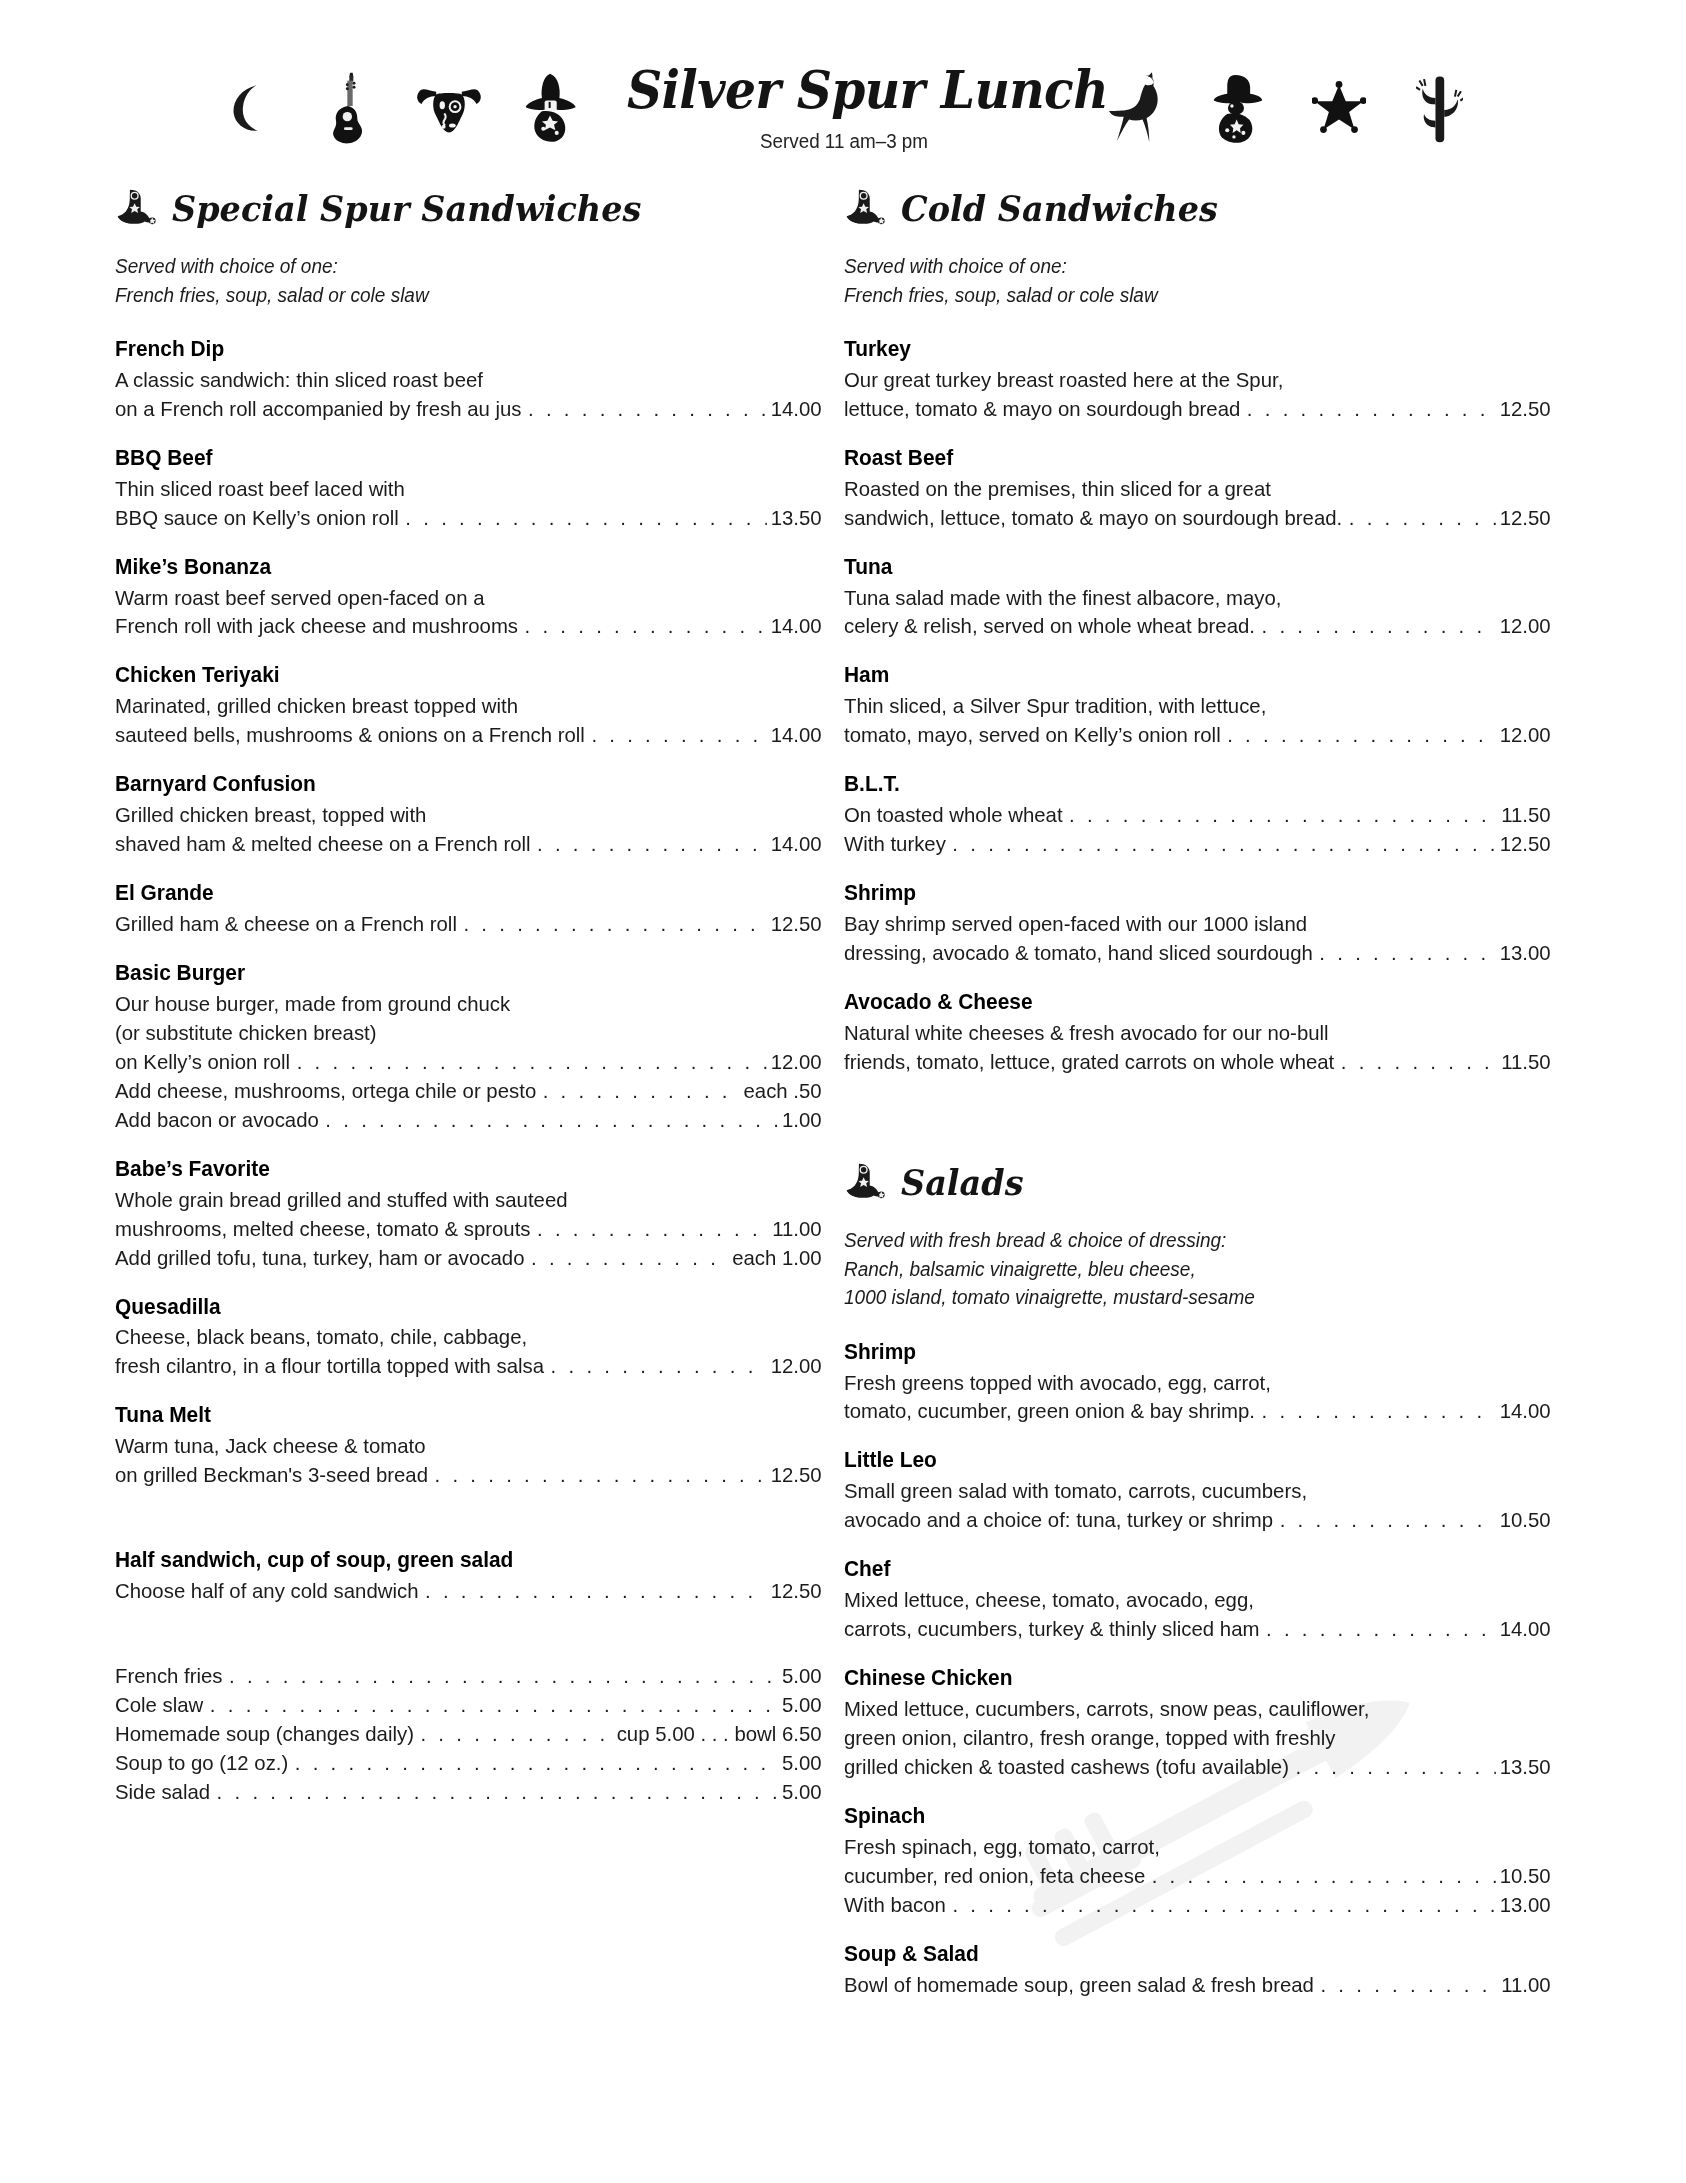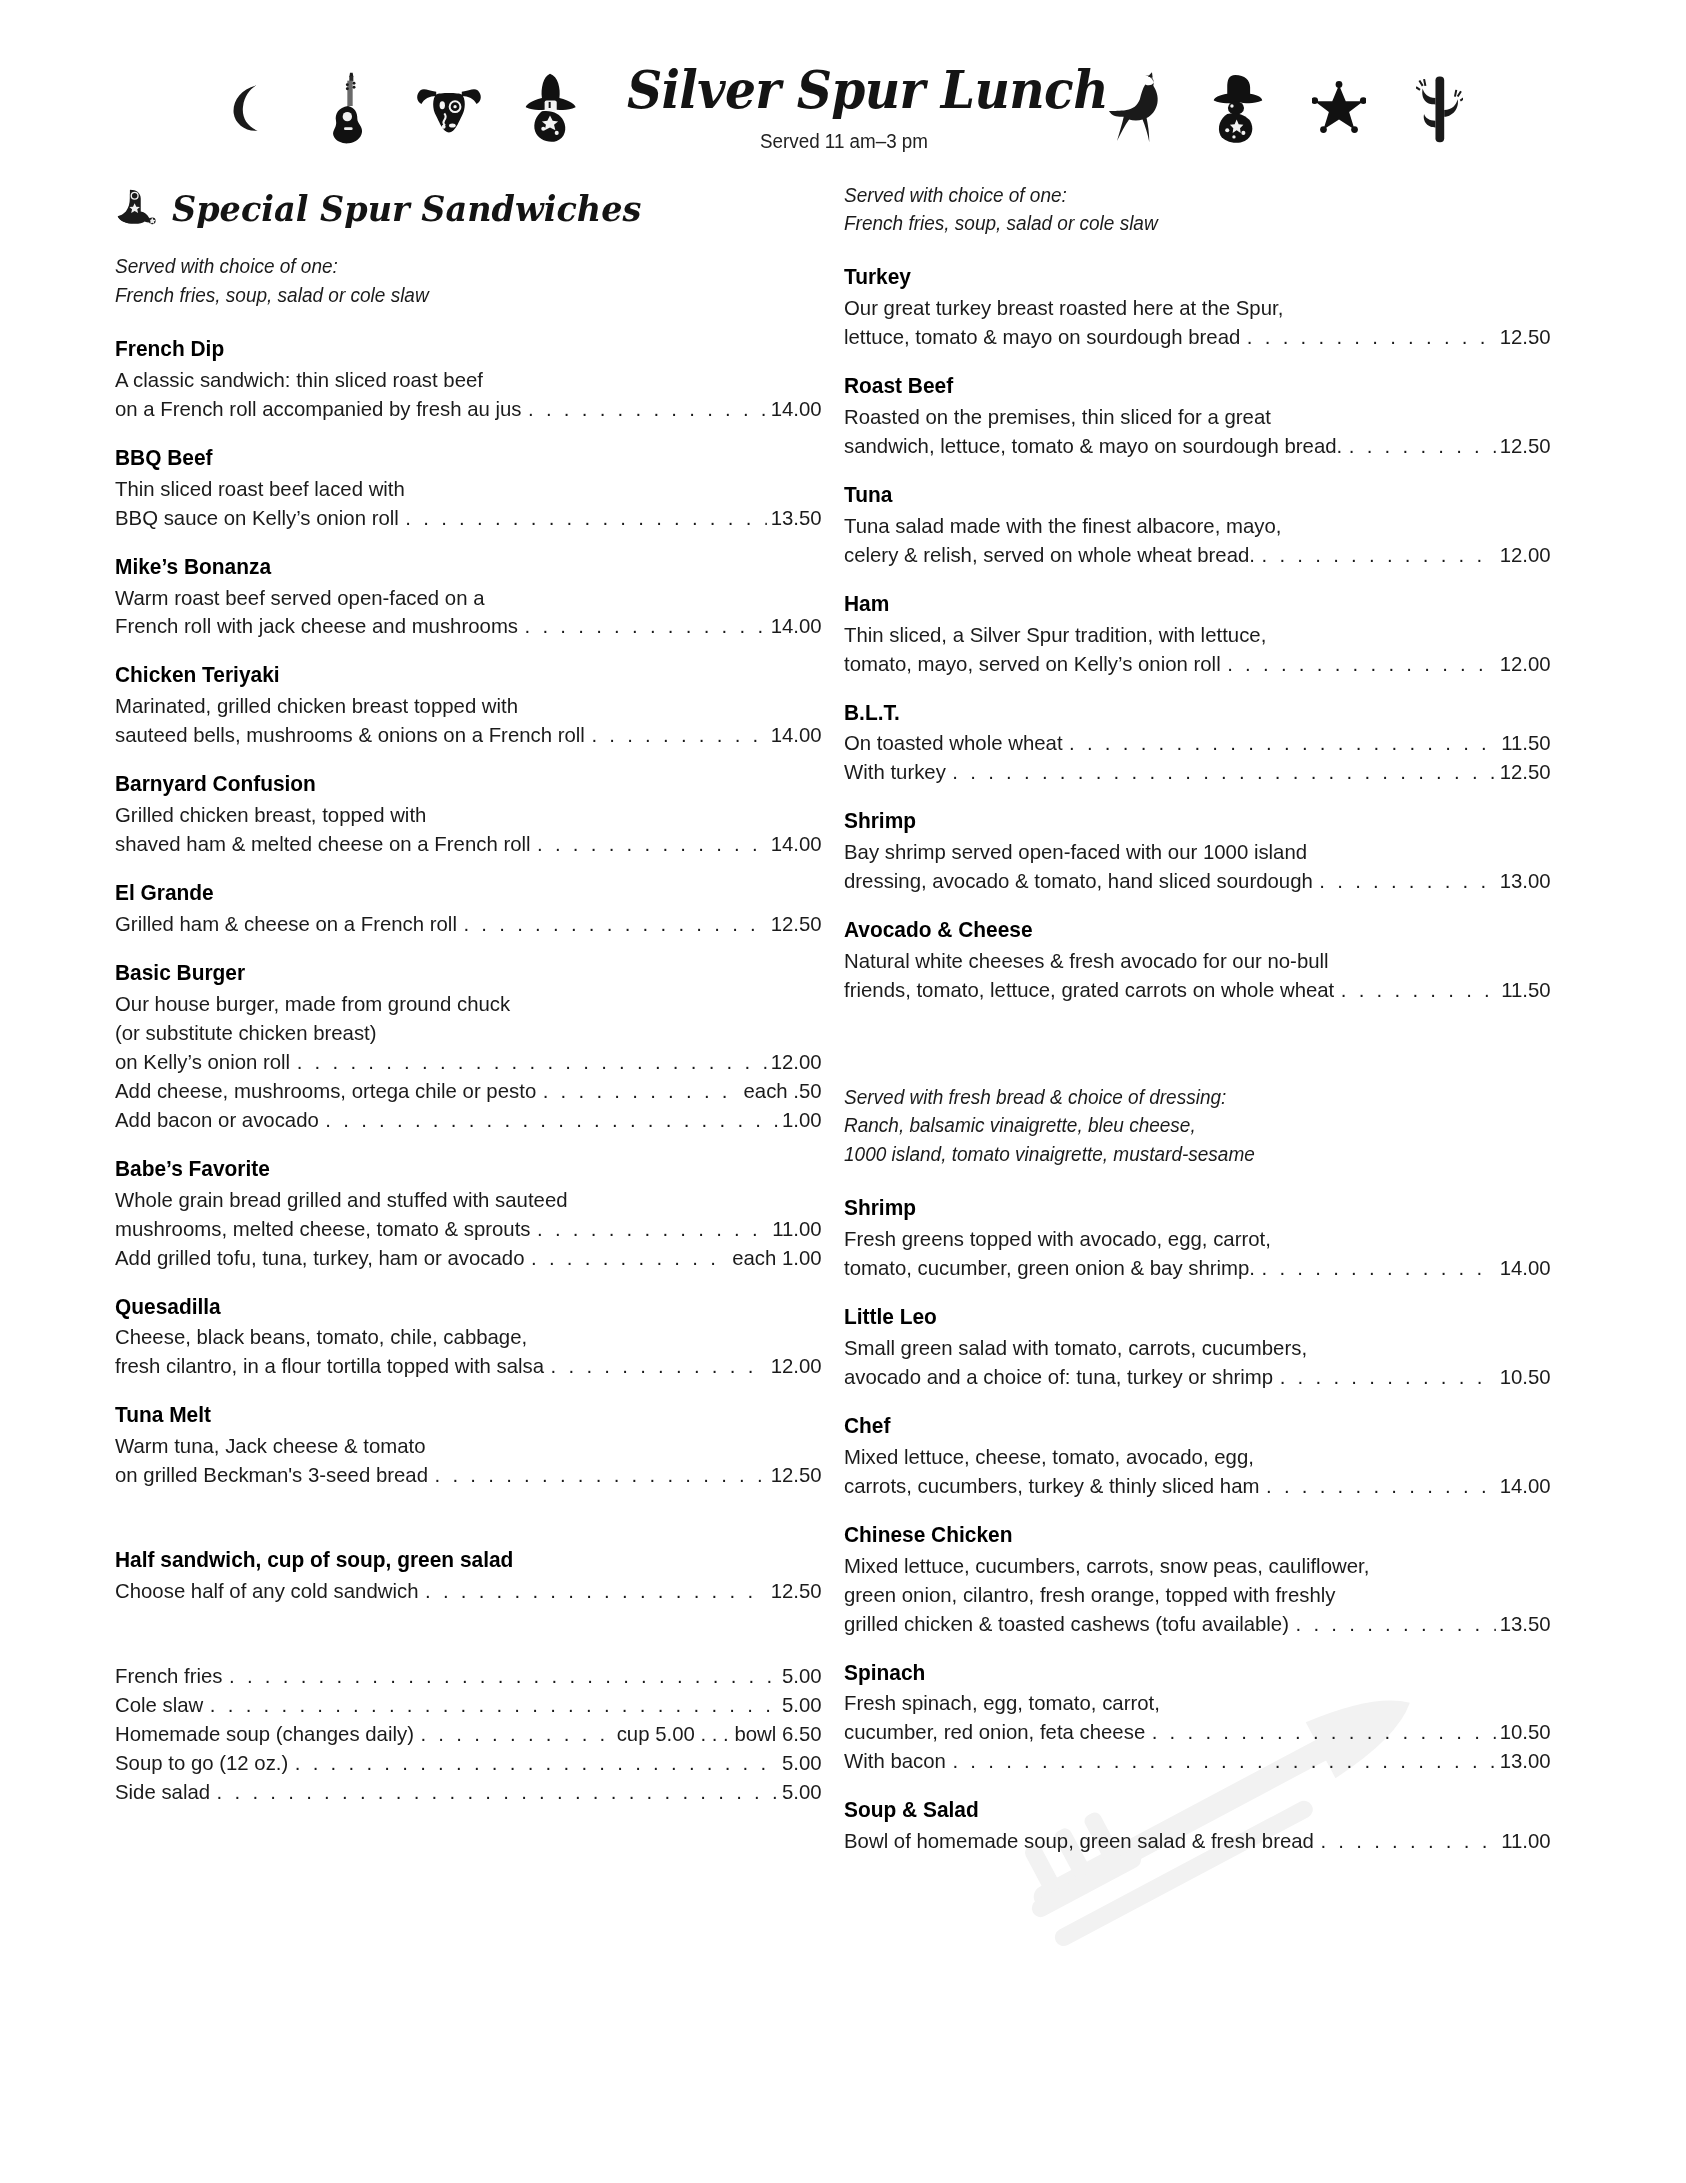--- a/index.html
+++ b/index.html
@@ -532,20 +532,35 @@
             <span class="price">5.00</span>
           </div>
         </div>
       </div>
 
     </div>
 
     <div class="column">
 
       <div class="section">
+        <div class="section-header">
+          <span class="boot">
+            <svg width="42" height="42" viewBox="0 0 62 62">
+              <path d="M22 4 C32 4 38 9 38 17 L38 36 C44 37 48 41 50 45 C52 48 56 48 58 50 C54 53 48 53 44 51 C40 54 32 55 24 54 C14 53 6 49 4 43 C8 42 12 40 16 36 C20 31 22 24 22 17 Z" fill="#1a1a1a"></path>
+              <path d="M22 10 C30 10 36 13 36 18 L36 30 L22 30 Z" fill="#1a1a1a"></path>
+              <circle cx="29" cy="13" r="5" fill="none" stroke="#f0f0f0" stroke-width="2"></circle>
+              <path d="M29 24 l2.4 5 l5.4 .4 l-4 3.6 l1.3 5.2 l-5.1 -2.9 l-5.1 2.9 l1.3 -5.2 l-4 -3.6 l5.4 -.4 z" fill="#f0f0f0"></path>
+              <path d="M4 43 C10 47 18 49 26 49 L26 54 C16 54 8 50 4 43 Z" fill="#1a1a1a"></path>
+              <circle cx="55" cy="50" r="5" fill="#1a1a1a"></circle>
+              <path d="M55 45 l1.6 3.4 l3.4 .4 l-2.6 2.4 l.8 3.4 l-3.2 -1.8 l-3.2 1.8 l.8 -3.4 l-2.6 -2.4 l3.4 -.4 z" fill="#f0f0f0"></path>
+              <rect x="45" y="48" width="7" height="3" fill="#1a1a1a"></rect>
+            </svg>
+          </span>
+          <span class="section-title">Cold Sandwiches</span>
+        </div>
 
         <div class="section-note">
           <div>Served with choice of one:</div>
           <div>French fries, soup, salad or cole slaw</div>
         </div>
 
         <div class="item">
           <div class="item-name">Turkey</div>
           <div class="item-line noprice">
             <span class="txt">Our great turkey breast roasted here at the Spur,</span>
@@ -634,20 +649,35 @@
             <span class="txt">friends, tomato, lettuce, grated carrots on whole wheat</span>
             <span class="leader"></span>
             <span class="price">11.50</span>
           </div>
         </div>
       </div>
 
       <div class="spacer-xl"></div>
 
       <div class="section">
+        <div class="section-header">
+          <span class="boot">
+            <svg width="42" height="42" viewBox="0 0 62 62">
+              <path d="M22 4 C32 4 38 9 38 17 L38 36 C44 37 48 41 50 45 C52 48 56 48 58 50 C54 53 48 53 44 51 C40 54 32 55 24 54 C14 53 6 49 4 43 C8 42 12 40 16 36 C20 31 22 24 22 17 Z" fill="#1a1a1a"></path>
+              <path d="M22 10 C30 10 36 13 36 18 L36 30 L22 30 Z" fill="#1a1a1a"></path>
+              <circle cx="29" cy="13" r="5" fill="none" stroke="#f0f0f0" stroke-width="2"></circle>
+              <path d="M29 24 l2.4 5 l5.4 .4 l-4 3.6 l1.3 5.2 l-5.1 -2.9 l-5.1 2.9 l1.3 -5.2 l-4 -3.6 l5.4 -.4 z" fill="#f0f0f0"></path>
+              <path d="M4 43 C10 47 18 49 26 49 L26 54 C16 54 8 50 4 43 Z" fill="#1a1a1a"></path>
+              <circle cx="55" cy="50" r="5" fill="#1a1a1a"></circle>
+              <path d="M55 45 l1.6 3.4 l3.4 .4 l-2.6 2.4 l.8 3.4 l-3.2 -1.8 l-3.2 1.8 l.8 -3.4 l-2.6 -2.4 l3.4 -.4 z" fill="#f0f0f0"></path>
+              <rect x="45" y="48" width="7" height="3" fill="#1a1a1a"></rect>
+            </svg>
+          </span>
+          <span class="section-title">Salads</span>
+        </div>
 
         <div class="section-note">
           <div>Served with fresh bread &amp; choice of dressing:</div>
           <div>Ranch, balsamic vinaigrette, bleu cheese,</div>
           <div>1000 island, tomato vinaigrette, mustard-sesame</div>
         </div>
 
         <div class="item">
           <div class="item-name">Shrimp</div>
           <div class="item-line noprice">

